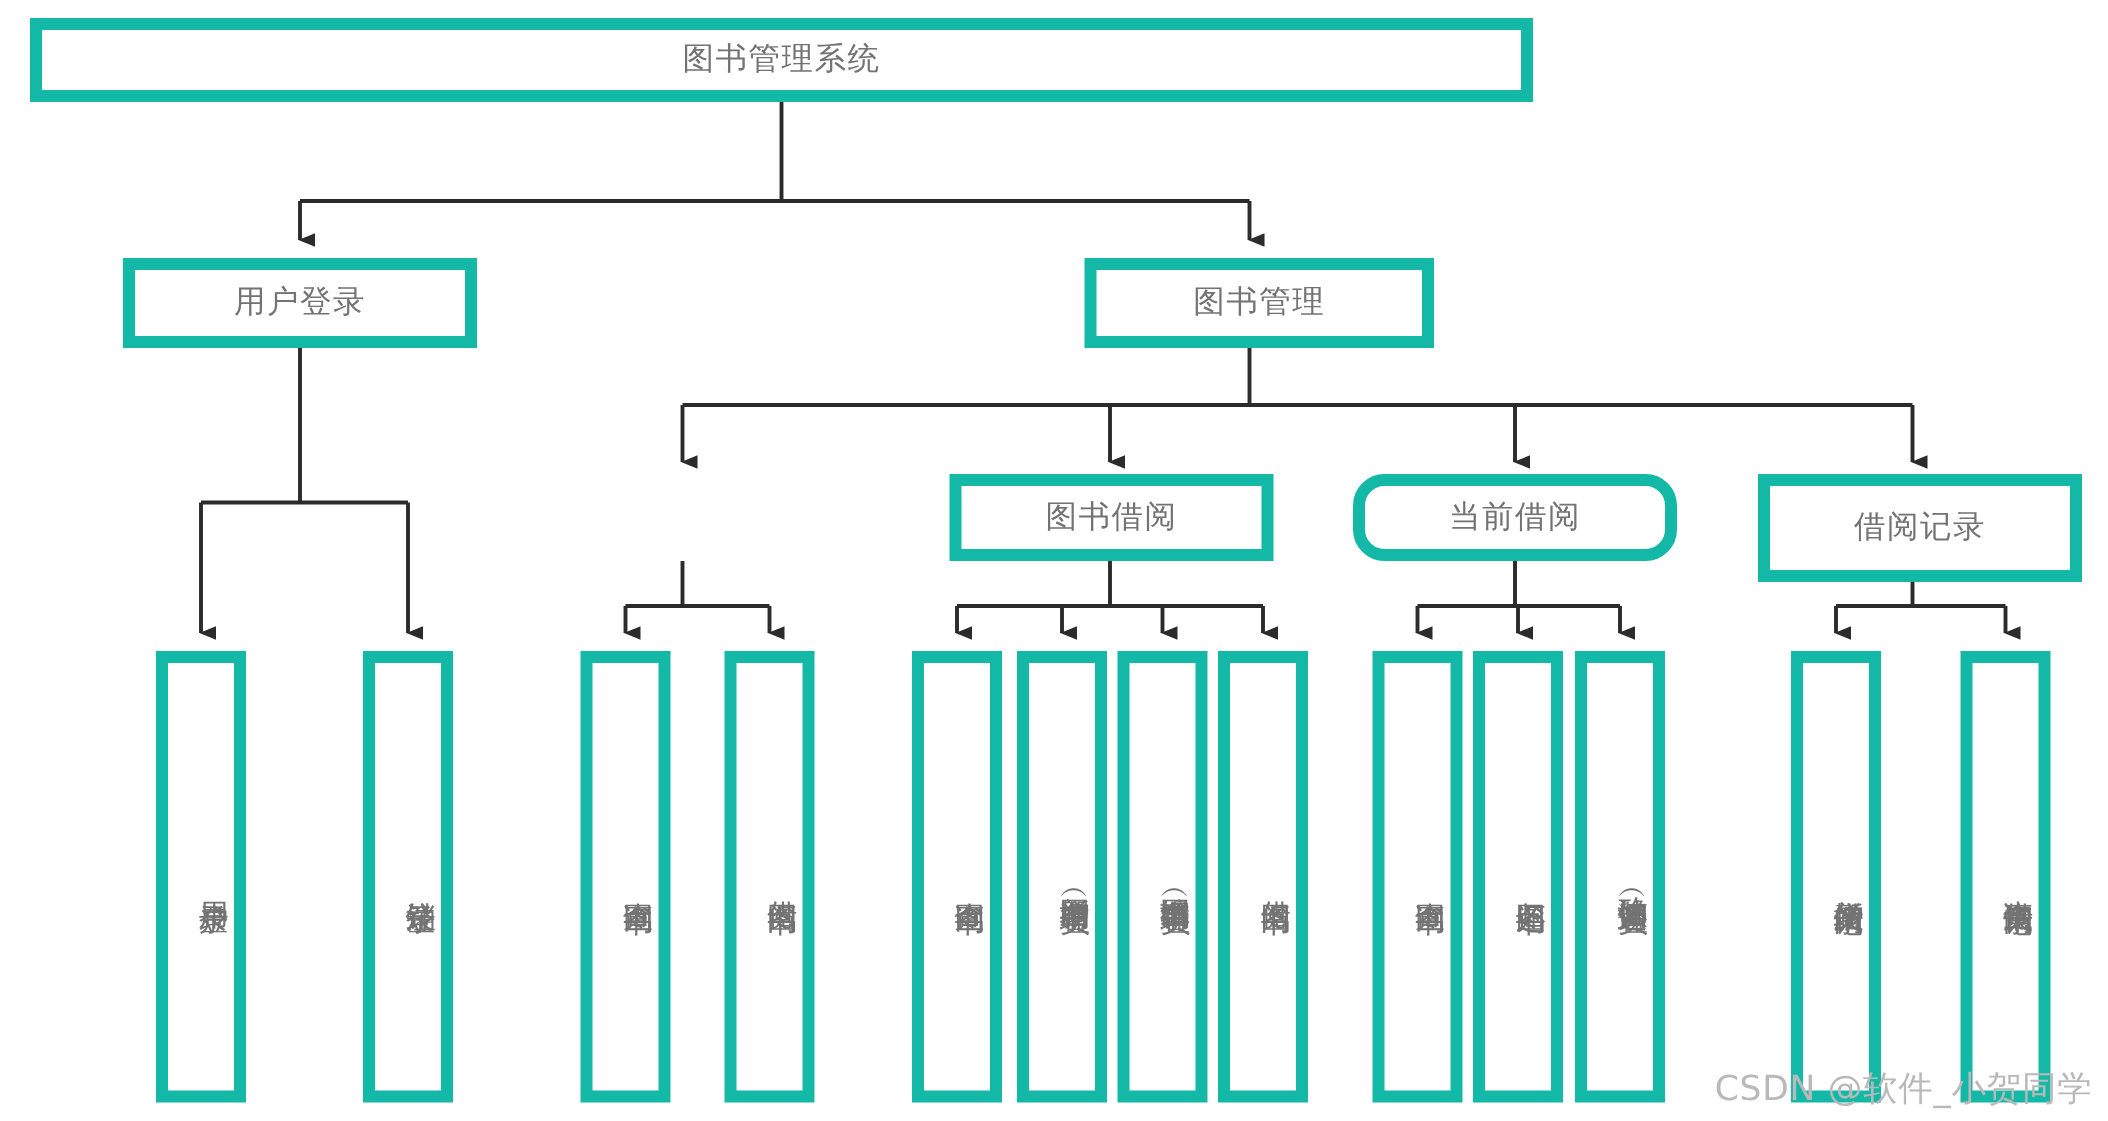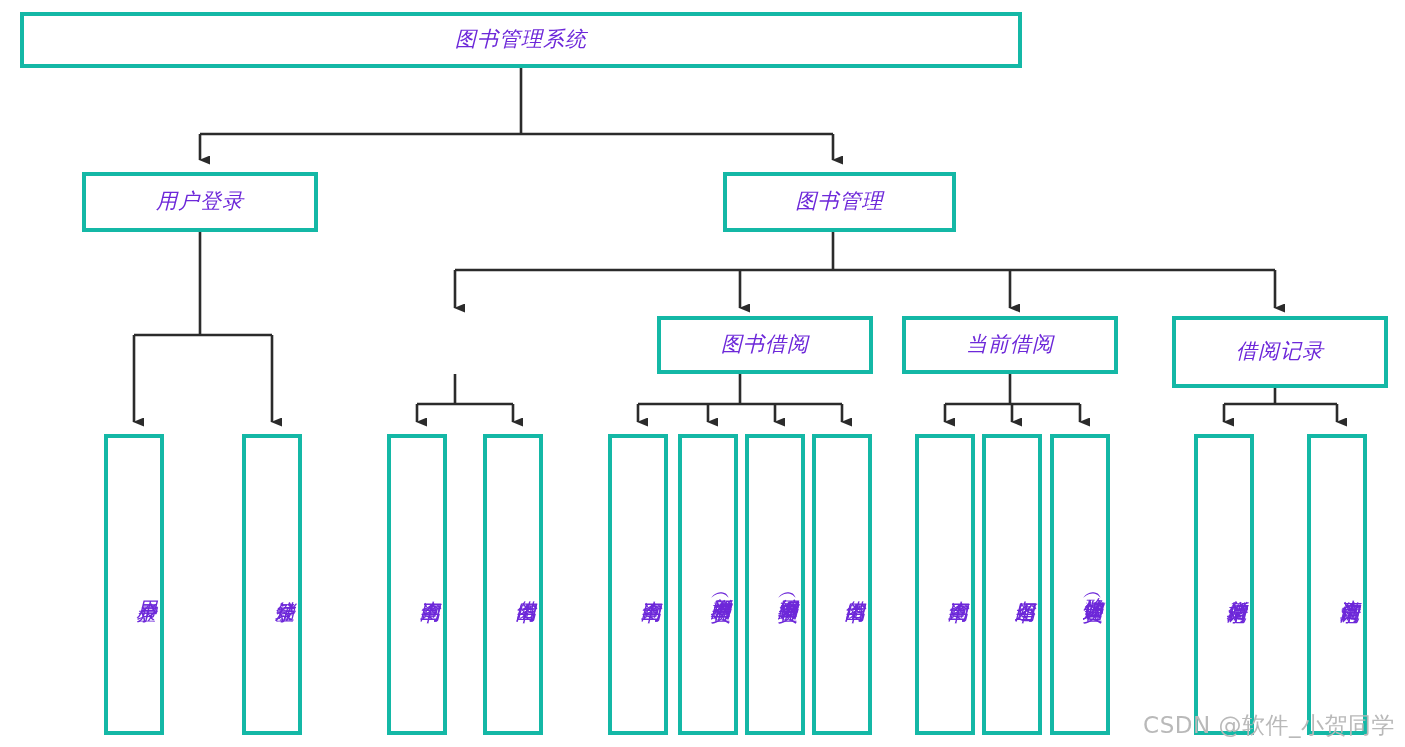--- a/index.html
+++ b/index.html
@@ -23,27 +23,26 @@
     left: 0;
     top: 0;
     width: 1405px;
     height: 747px;
     pointer-events: none;
   }
   .node {
     position: absolute;
     box-sizing: border-box;
     background: #ffffff;
-    border: 4px solid #14b8a6;
+    border: 8px solid #14b8a6;
     display: flex;
     align-items: center;
     justify-content: center;
-    color: #6d28d9;
+    color: #737373;
     z-index: 2;
-    font-style: italic;
   }
   .node-h {
     font-size: 21px;
     letter-spacing: 1px;
     line-height: 1.2;
     white-space: nowrap;
   }
   .node-v {
     font-size: 20px;
     line-height: 1.32;
@@ -129,25 +128,25 @@
 
   <div class="node node-h" style="left:82px; top:172px; width:236px; height:60px;">
     <span>用户登录</span>
   </div>
 
   <div class="node node-h" style="left:712px; top:172px; width:233px; height:60px;margin-left:11px;">
     <span>图书管理</span>
   </div>
 
 
-  <div class="node node-h" style="left:633px; top:316px; width:216px; height:58px;margin-left:24px;">
+  <div class="node node-h" style="left:633px; top:316px; width:216px; height:58px;">
     <span>图书借阅</span>
   </div>
 
-  <div class="node node-h" style="left:902px; top:316px; width:216px; height:58px;">
+  <div class="node node-h" style="left:902px; top:316px; width:216px; height:58px;border-radius:21px;">
     <span>当前借阅</span>
   </div>
 
   <div class="node node-h" style="left:1172px; top:316px; width:216px; height:72px;text-align:center;">
     <span>借阅记录</span>
   </div>
 
   <div class="node node-v leaf" style="left:104px; top:434px; width:60px; height:301px;">
     <span>用户登录</span>
   </div>

